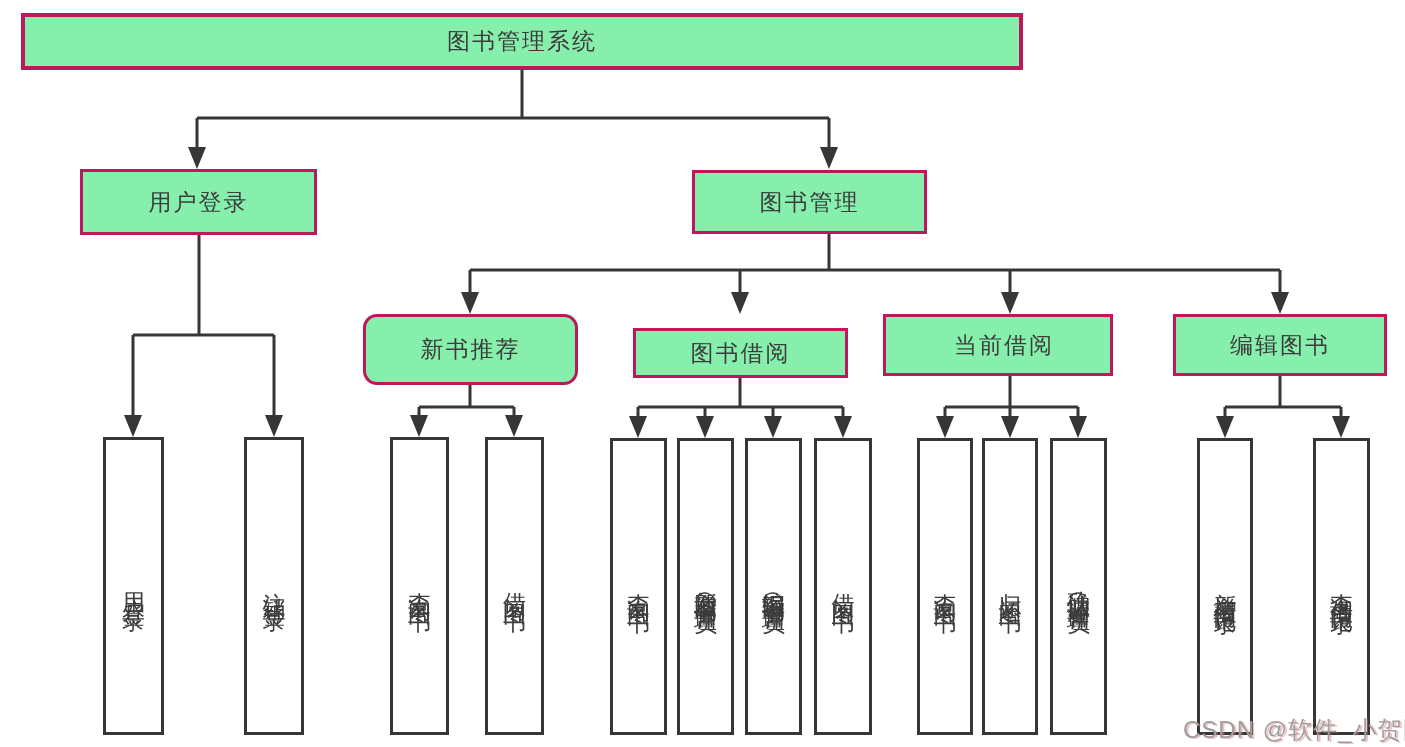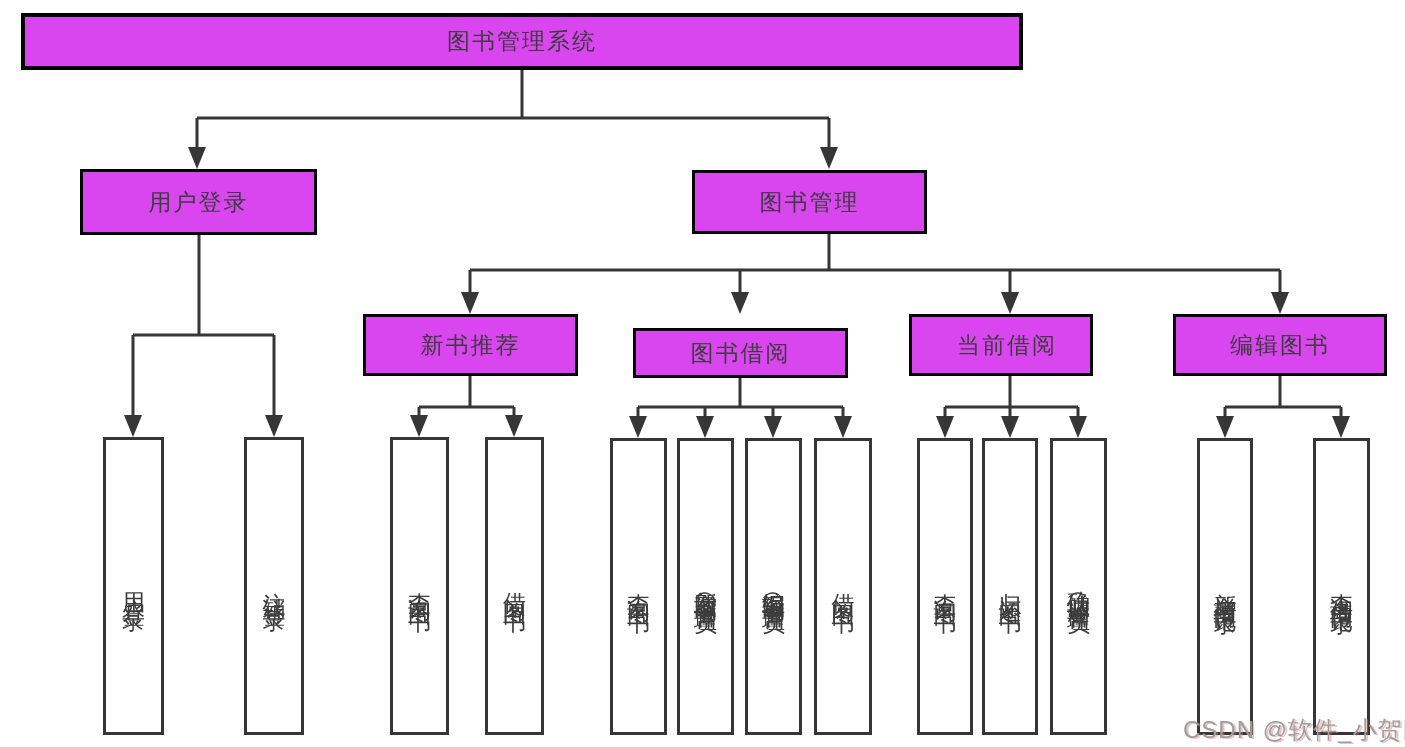--- a/index.html
+++ b/index.html
@@ -17,22 +17,22 @@
   }
   #connectors {
     position: absolute;
     left: 0; top: 0;
     width: 1405px;
     height: 747px;
   }
   .hbox {
     position: absolute;
     box-sizing: border-box;
-    border: 3px solid #000000;
-    background: #d946ef;
+    border: 3px solid #be185d;
+    background: #86efac;
     display: flex;
     align-items: center;
     justify-content: center;
     font-size: 23px;
     color: #3c3c3c;
     letter-spacing: 2px;
     white-space: nowrap;
     z-index: 2;
   }
   .vbox {
@@ -106,23 +106,23 @@
       <path d="M1216 416 h18 L1225 438 Z"></path>
       <path d="M1332 416 h18 L1341 438 Z"></path>
     </g>
   </svg>
 
   <div class="hbox" style="left:21px; top:13px; width:1002px; height:57px; border-width:4px;">图书管理系统</div>
 
   <div class="hbox" style="left:80px; top:169px; width:237px; height:66px;">用户登录</div>
   <div class="hbox" style="left:692px; top:170px; width:235px; height:64px;">图书管理</div>
 
-  <div class="hbox" style="left:363px; top:314px; width:215px; height:62px;">新书推荐</div>
+  <div class="hbox" style="left:363px; top:314px; width:215px; height:71px;border-radius:14px;">新书推荐</div>
   <div class="hbox" style="left:633px; top:328px; width:215px; height:50px;">图书借阅</div>
-  <div class="hbox" style="left:909px; top:314px; width:184px; height:62px;padding-left:12px;">当前借阅</div>
+  <div class="hbox" style="left:883px; top:314px; width:230px; height:62px;padding-left:12px;">当前借阅</div>
   <div class="hbox" style="left:1173px; top:314px; width:214px; height:62px;">编辑图书</div>
 
   <div class="vbox" style="left:103px; top:437px; width:61px; height:298px;">用户登录</div>
   <div class="vbox" style="left:244px; top:437px; width:60px; height:298px;">注销登录</div>
 
   <div class="vbox" style="left:390px; top:437px; width:59px; height:298px;">查询图书</div>
   <div class="vbox" style="left:485px; top:437px; width:59px; height:298px;">借阅图书</div>
 
   <div class="vbox" style="left:610px; top:438px; width:57px; height:297px;">查询图书</div>
   <div class="vbox" style="left:677px; top:438px; width:57px; height:297px; letter-spacing:3px;">新增图书（管理员）</div>

